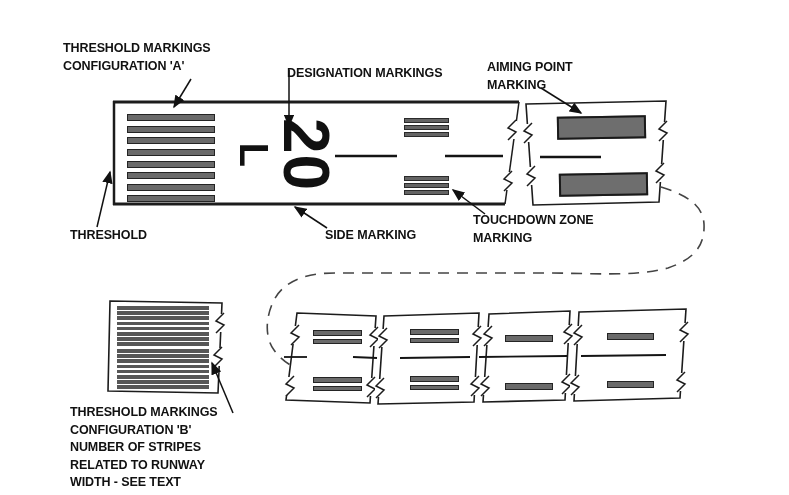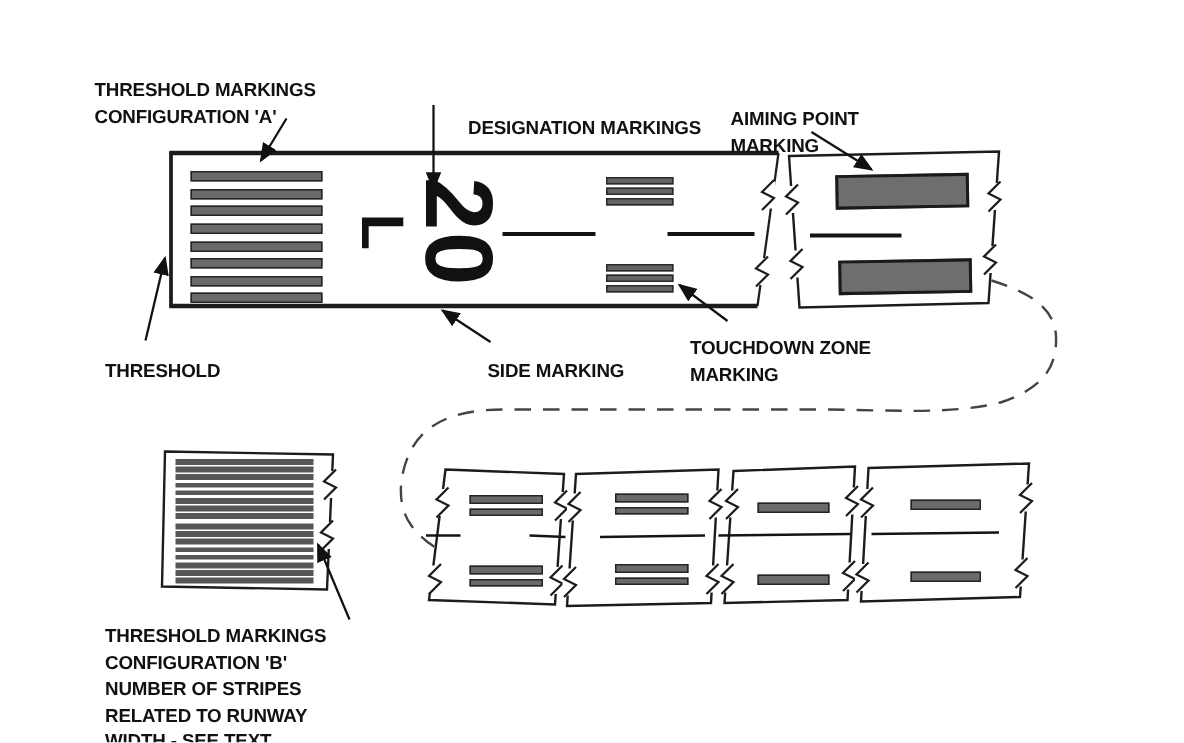--- a/index.html
+++ b/index.html
@@ -6,21 +6,21 @@
   #canvas{
     position:relative;width:789px;height:495px;background:#ffffff;overflow:hidden;
     font-family:"Liberation Sans",sans-serif;
   }
   .title{
     position:absolute;left:0;top:18px;width:772px;text-align:center;
     font-family:"Liberation Serif",serif;font-weight:bold;font-size:13.5px;color:#1f3f77;
   }
   .lbl{
     position:absolute;font-weight:bold;font-size:12.5px;line-height:18px;color:#111;
-    white-space:pre-line;letter-spacing:-0.1px;margin-top:12px;
+    white-space:pre-line;letter-spacing:-0.1px;
   }
   .lbl.small-lh{line-height:17.5px;}
   svg.overlay{position:absolute;left:0;top:0;}
   .stripes{position:absolute;display:flex;flex-direction:column;justify-content:space-between;}
   .stripes .stripe-group{display:flex;flex-direction:column;}
   .cfga .stripe-group{gap:4.5px;}
   .cfga .stripe{height:7px;background:#6a6a6a;border:1px solid #242424;box-sizing:border-box;}
   .cfgb .stripe-group{gap:1.6px;}
   .cfgb .stripe{height:3.6px;background:#575757;}
   .tdz3 .stripe-group{gap:2.5px;}
@@ -131,26 +131,26 @@
       <path d="M97,227 L110,172" marker-end="url(#ah)"></path>
       <path d="M327,228 L295,207" marker-end="url(#ah)"></path>
       <path d="M485,214 L453,190" marker-end="url(#ah)"></path>
       <path d="M233,413 L212,363" marker-end="url(#ah)"></path>
     </g>
   </svg>
 
 
   <div class="lbl" style="left:63px;top:39px">THRESHOLD MARKINGS
 CONFIGURATION 'A'</div>
-  <div class="lbl" style="left:312px;top:64px">DESIGNATION MARKINGS</div>
+  <div class="lbl" style="left:287px;top:64px">DESIGNATION MARKINGS</div>
   <div class="lbl" style="left:487px;top:58px">AIMING POINT
 MARKING</div>
   <div class="lbl" style="left:70px;top:226px">THRESHOLD</div>
   <div class="lbl" style="left:325px;top:226px">SIDE MARKING</div>
-  <div class="lbl" style="left:460px;top:211px">TOUCHDOWN ZONE
+  <div class="lbl" style="left:473px;top:211px">TOUCHDOWN ZONE
 MARKING</div>
   <div class="lbl small-lh" style="left:70px;top:404px">THRESHOLD MARKINGS
 CONFIGURATION 'B'
 NUMBER OF STRIPES
 RELATED TO RUNWAY
 WIDTH - SEE TEXT</div>
 
   <div id="desig">
     <div class="rot">
       <span class="num">20</span>

